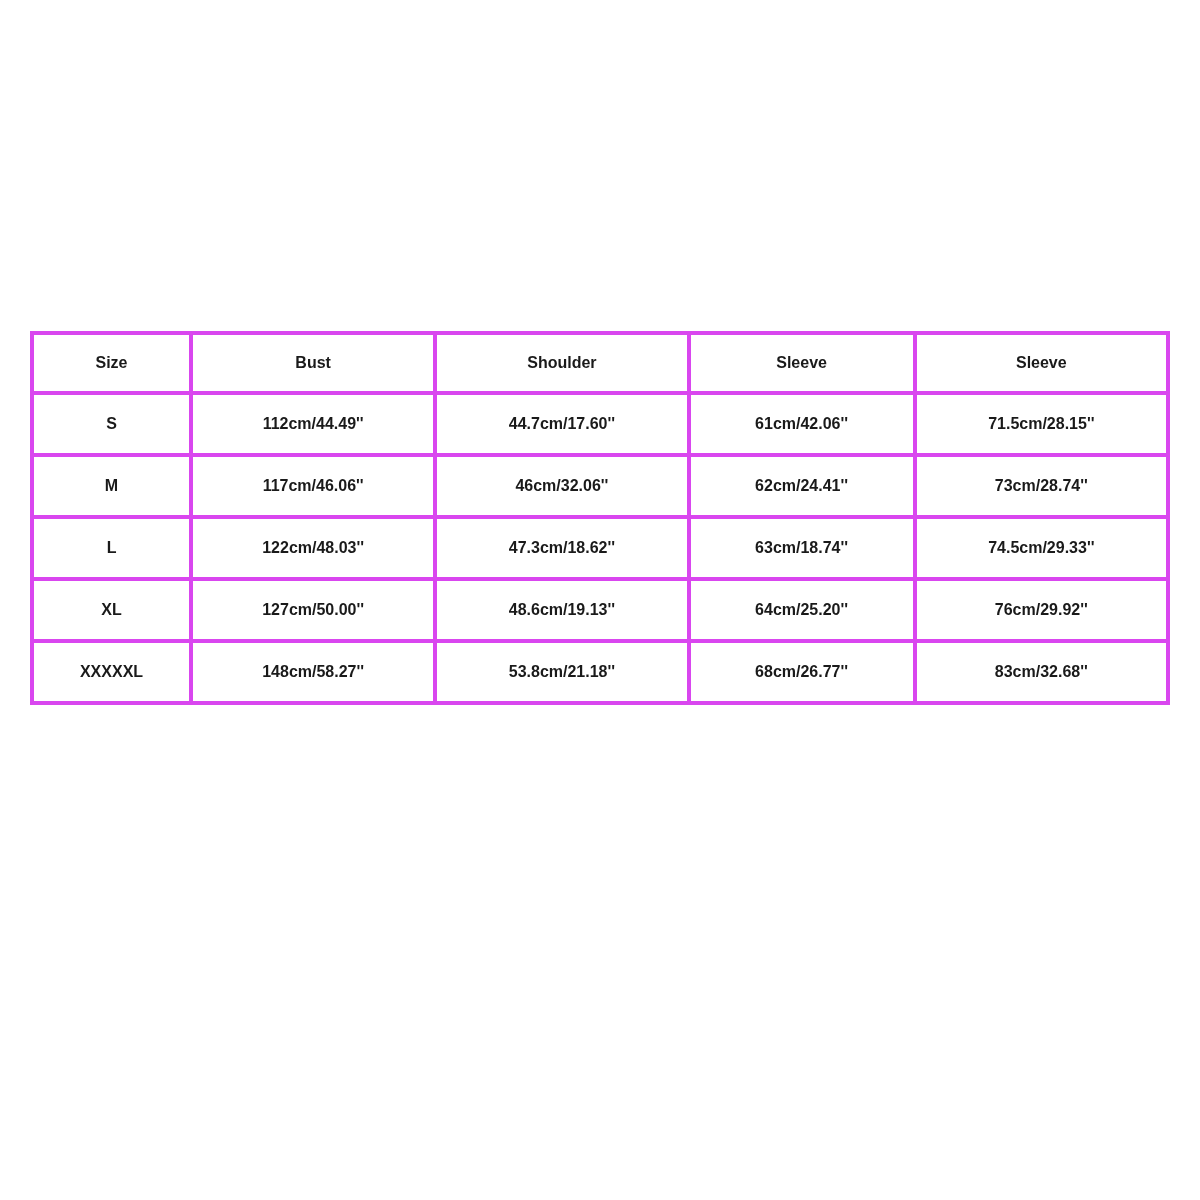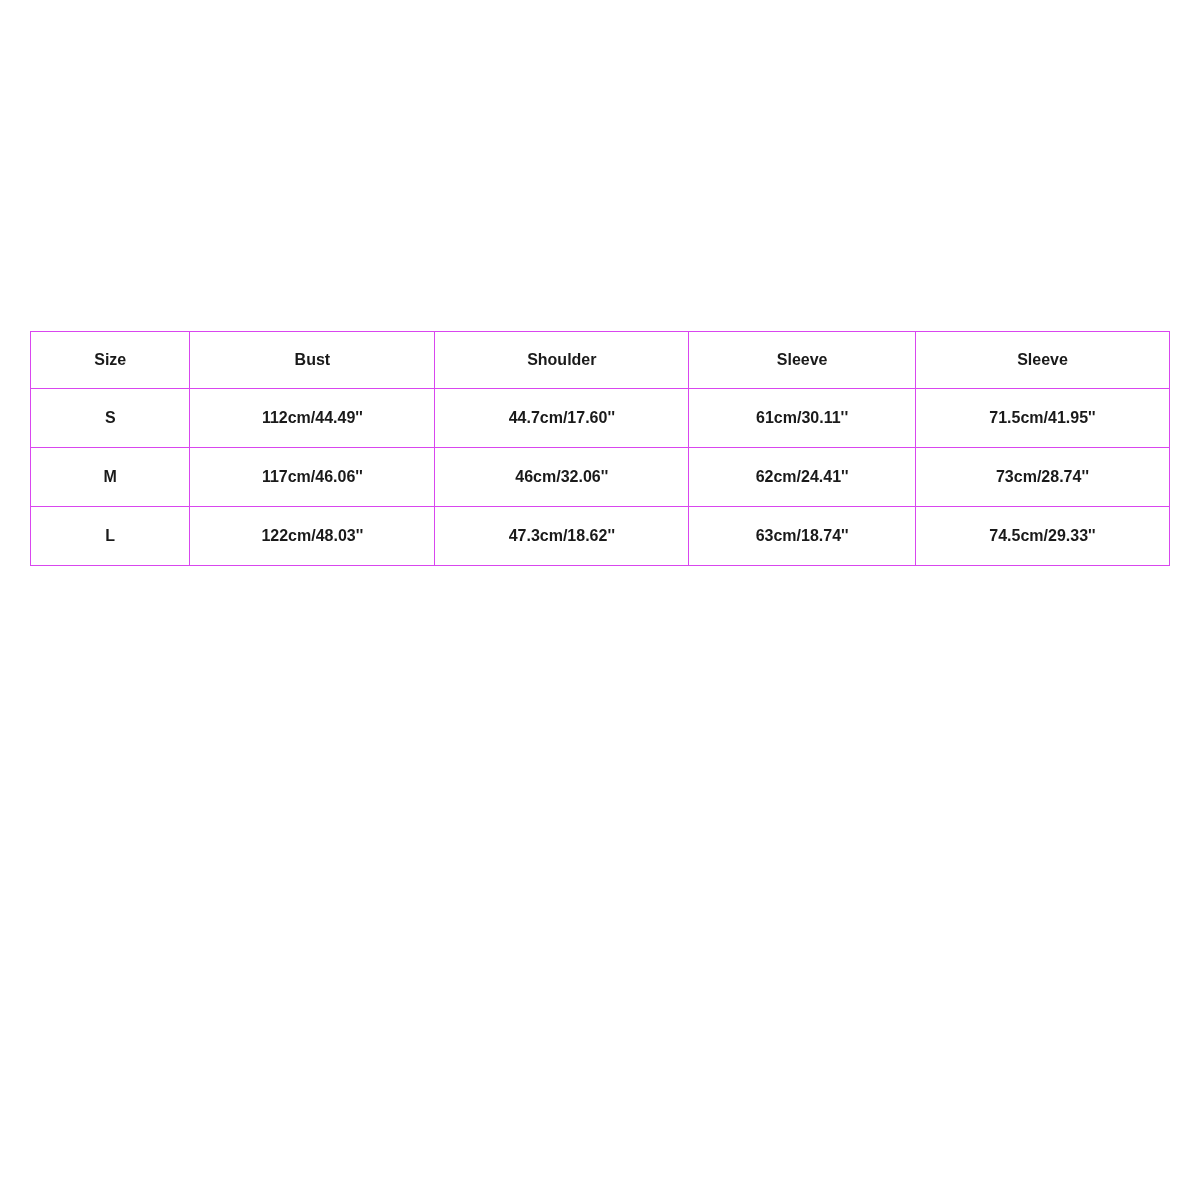--- a/index.html
+++ b/index.html
@@ -22,21 +22,21 @@
     top: 331px;
   }
   table.size-chart {
     width: 100%;
     border-collapse: collapse;
     table-layout: fixed;
     color: #1a1a1a;
   }
   table.size-chart th,
   table.size-chart td {
-    border: 1px solid #d946ef;
+    border: 4px solid #d946ef;
     text-align: center;
     vertical-align: middle;
     font-size: 16px;
     font-weight: 700;
     padding: 0 4px;
     background: #ffffff;
   }
   table.size-chart th {
     height: 56px;
   }
@@ -69,33 +69,47 @@
             <th>Shoulder</th>
             <th>Sleeve</th>
             <th>Sleeve</th>
           </tr>
       </thead>
       <tbody>
           <tr>
             <td>S</td>
             <td>112cm/44.49''</td>
             <td>44.7cm/17.60''</td>
-            <td>61cm/30.11''</td>
-            <td>71.5cm/41.95''</td>
+            <td>61cm/42.06''</td>
+            <td>71.5cm/28.15''</td>
           </tr>
           <tr>
             <td>M</td>
             <td>117cm/46.06''</td>
             <td>46cm/32.06''</td>
             <td>62cm/24.41''</td>
             <td>73cm/28.74''</td>
           </tr>
           <tr>
             <td>L</td>
             <td>122cm/48.03''</td>
             <td>47.3cm/18.62''</td>
             <td>63cm/18.74''</td>
             <td>74.5cm/29.33''</td>
           </tr>
+          <tr>
+            <td>XL</td>
+            <td>127cm/50.00''</td>
+            <td>48.6cm/19.13''</td>
+            <td>64cm/25.20''</td>
+            <td>76cm/29.92''</td>
+          </tr>
+          <tr>
+            <td>XXXXXL</td>
+            <td>148cm/58.27''</td>
+            <td>53.8cm/21.18''</td>
+            <td>68cm/26.77''</td>
+            <td>83cm/32.68''</td>
+          </tr>
         </tbody>
     </table>
   </div>
 </div>
 
 </body></html>

